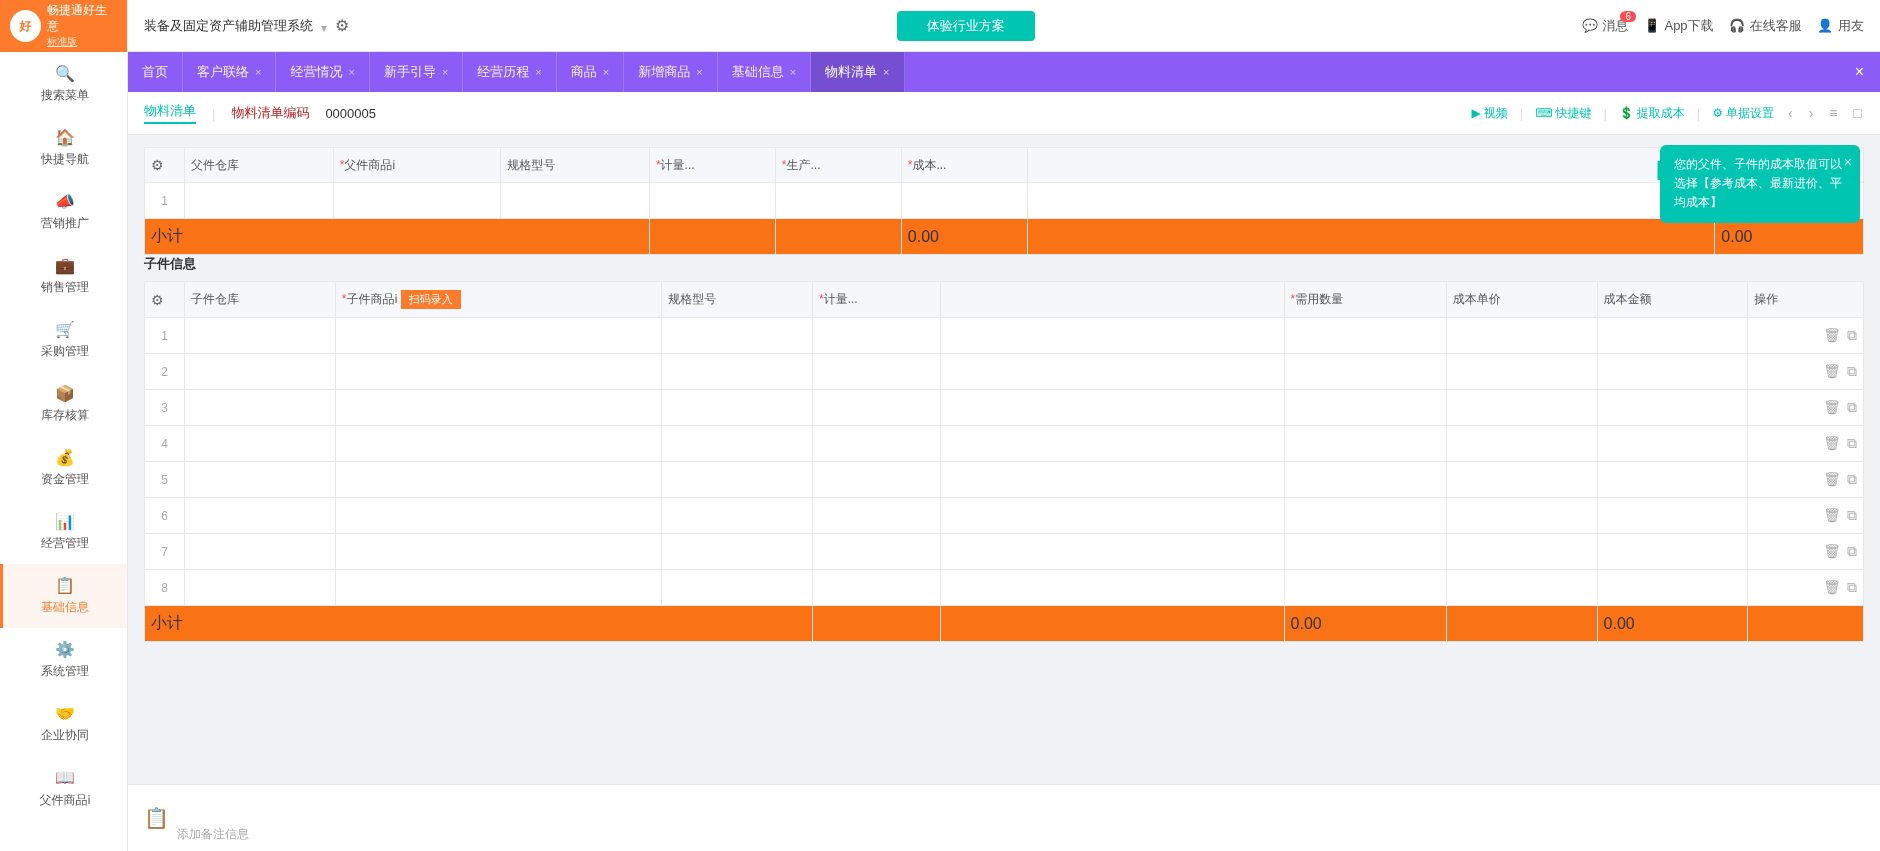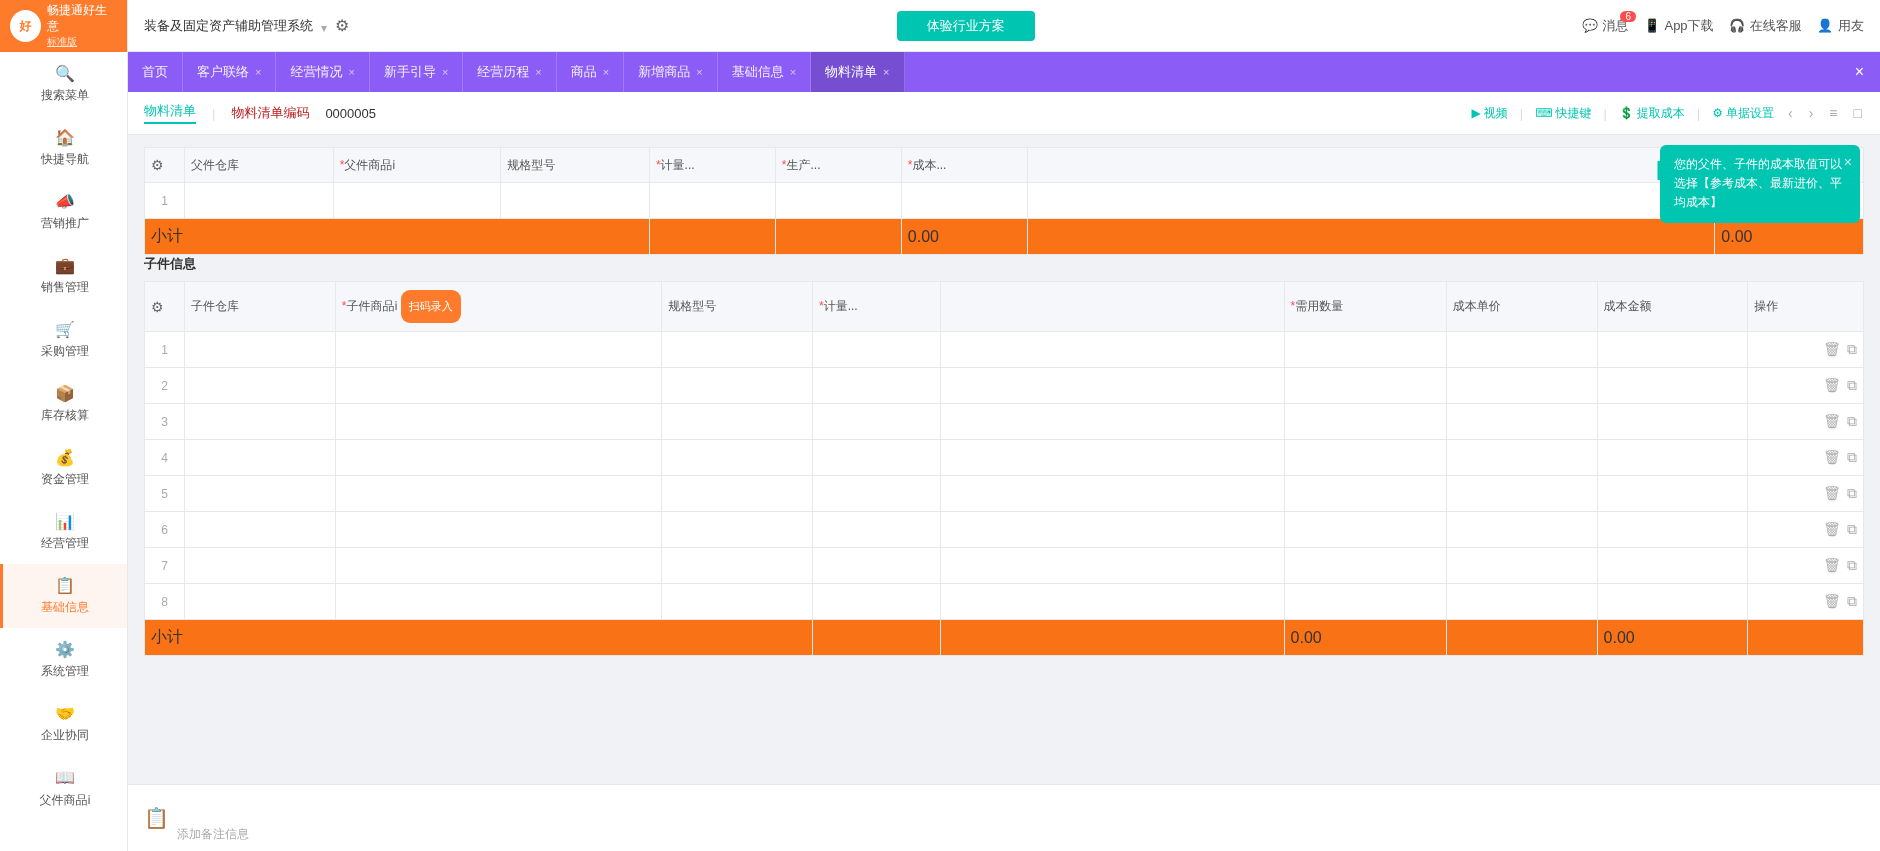--- a/index.html
+++ b/index.html
@@ -214,22 +214,22 @@
 
     
     .th-gear { width: 40px; text-align: center; }
     .th-gear-icon { cursor: pointer; color: #666; font-size: 14px; }
 
     
     .scan-btn {
       background: #ff7b2c;
       color: #fff;
       border: none;
-      padding: 9px 8px;
-      border-radius: 9px;
+      padding: 2px 8px;
+      border-radius: 0;
       font-size: 11px;
       cursor: pointer;
       white-space: nowrap;
     }
 
     
     .action-icons { display: flex; gap: 6px; justify-content: flex-end; }
     .action-icon { cursor: pointer; color: #aaa; font-size: 14px; }
 
     

